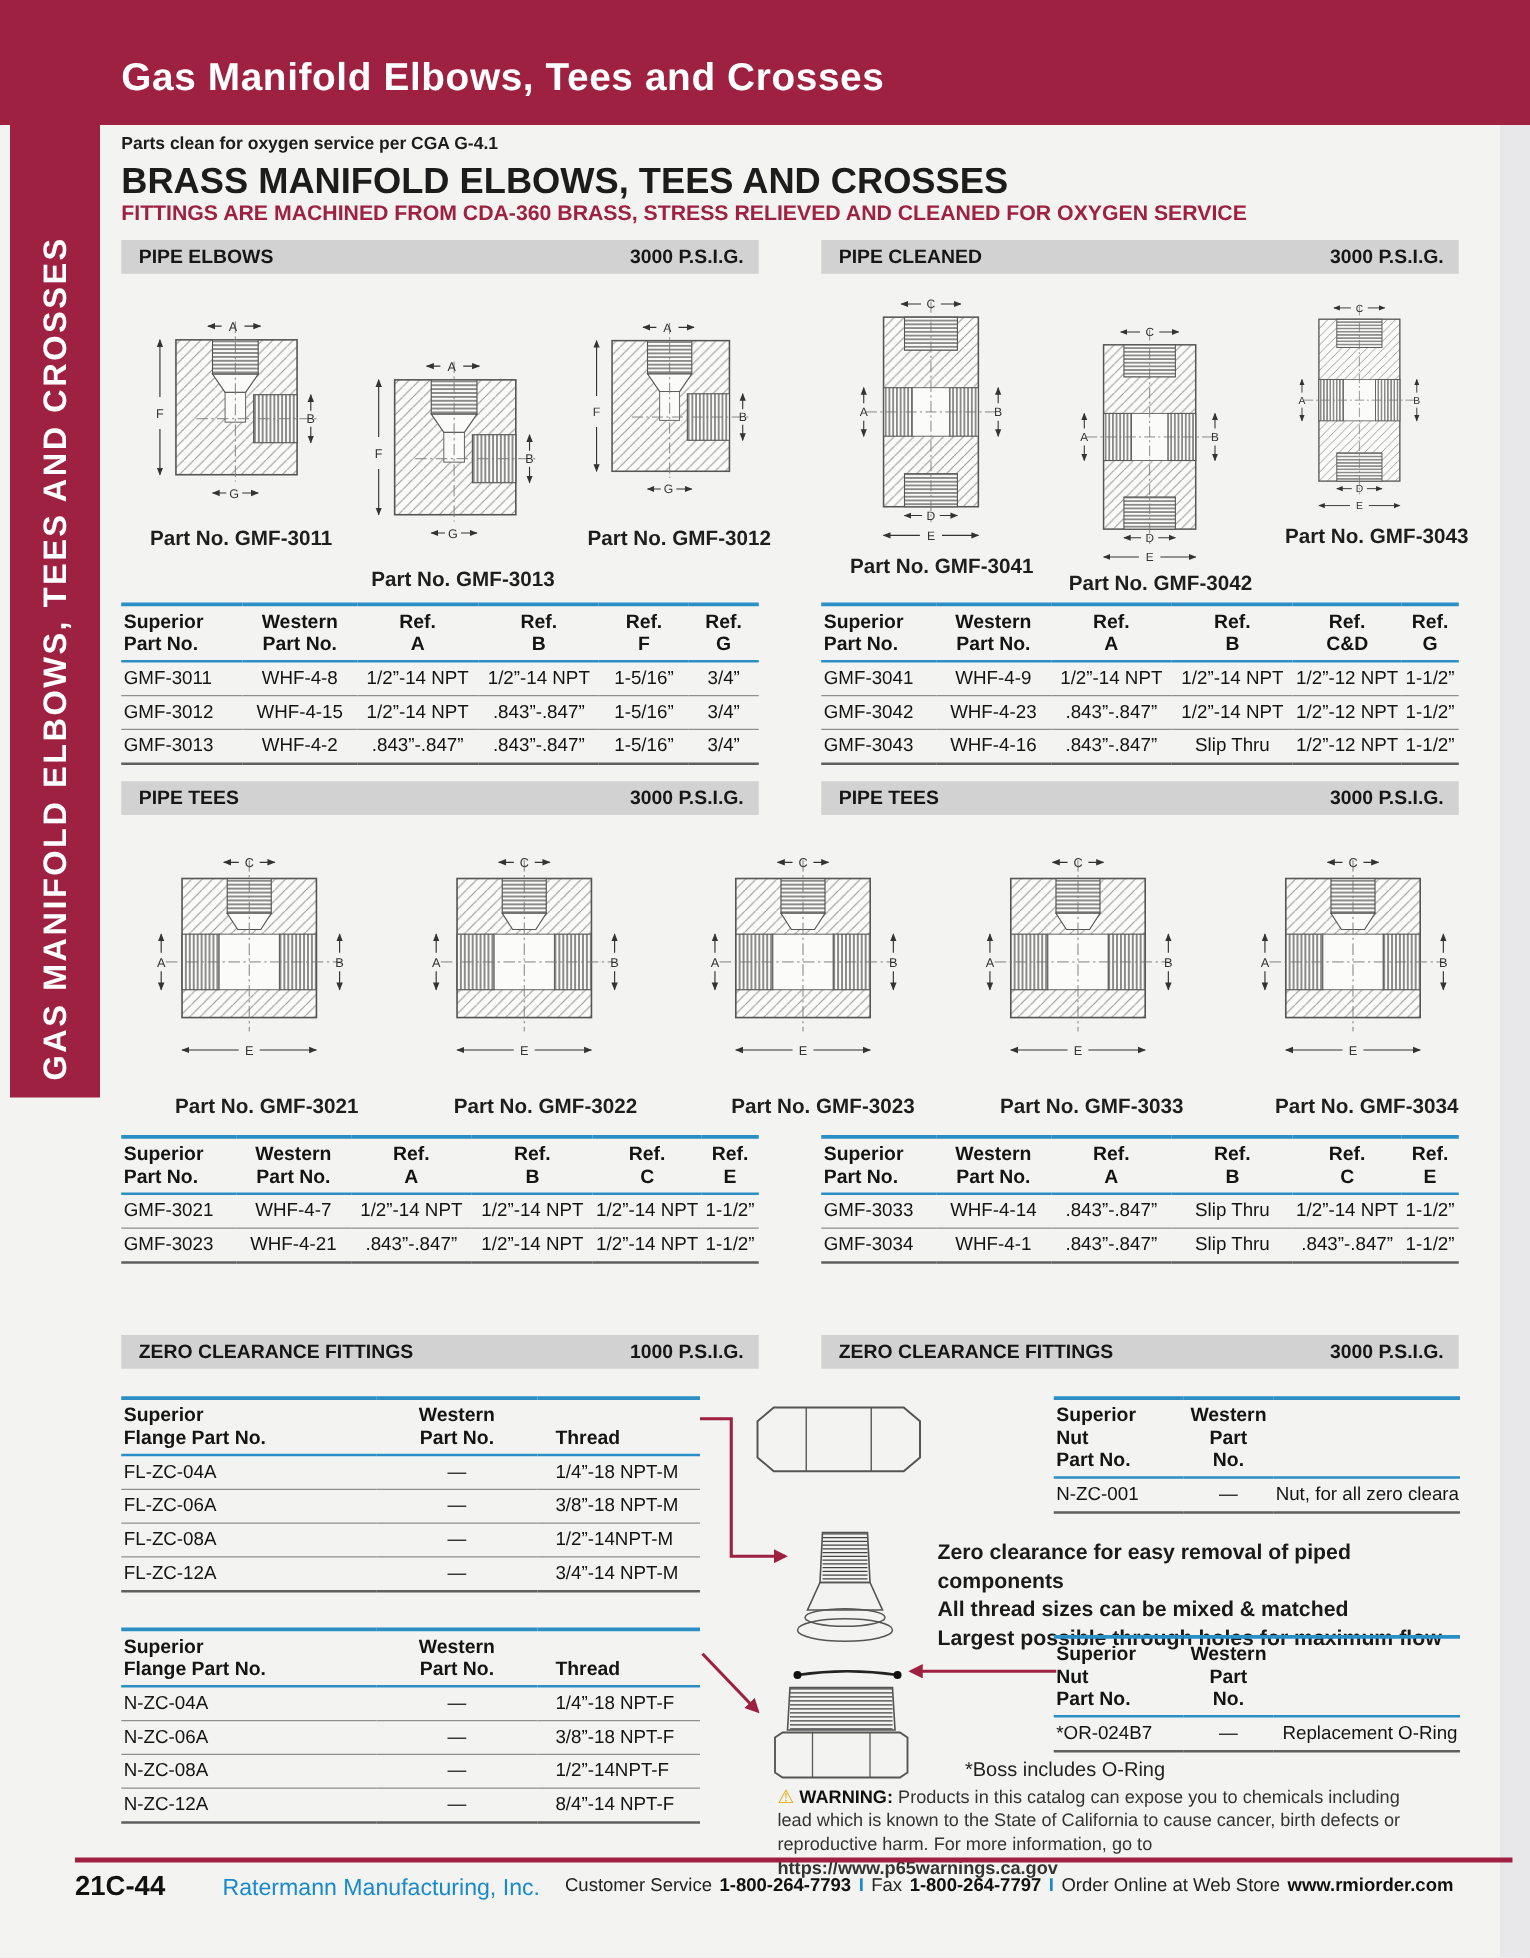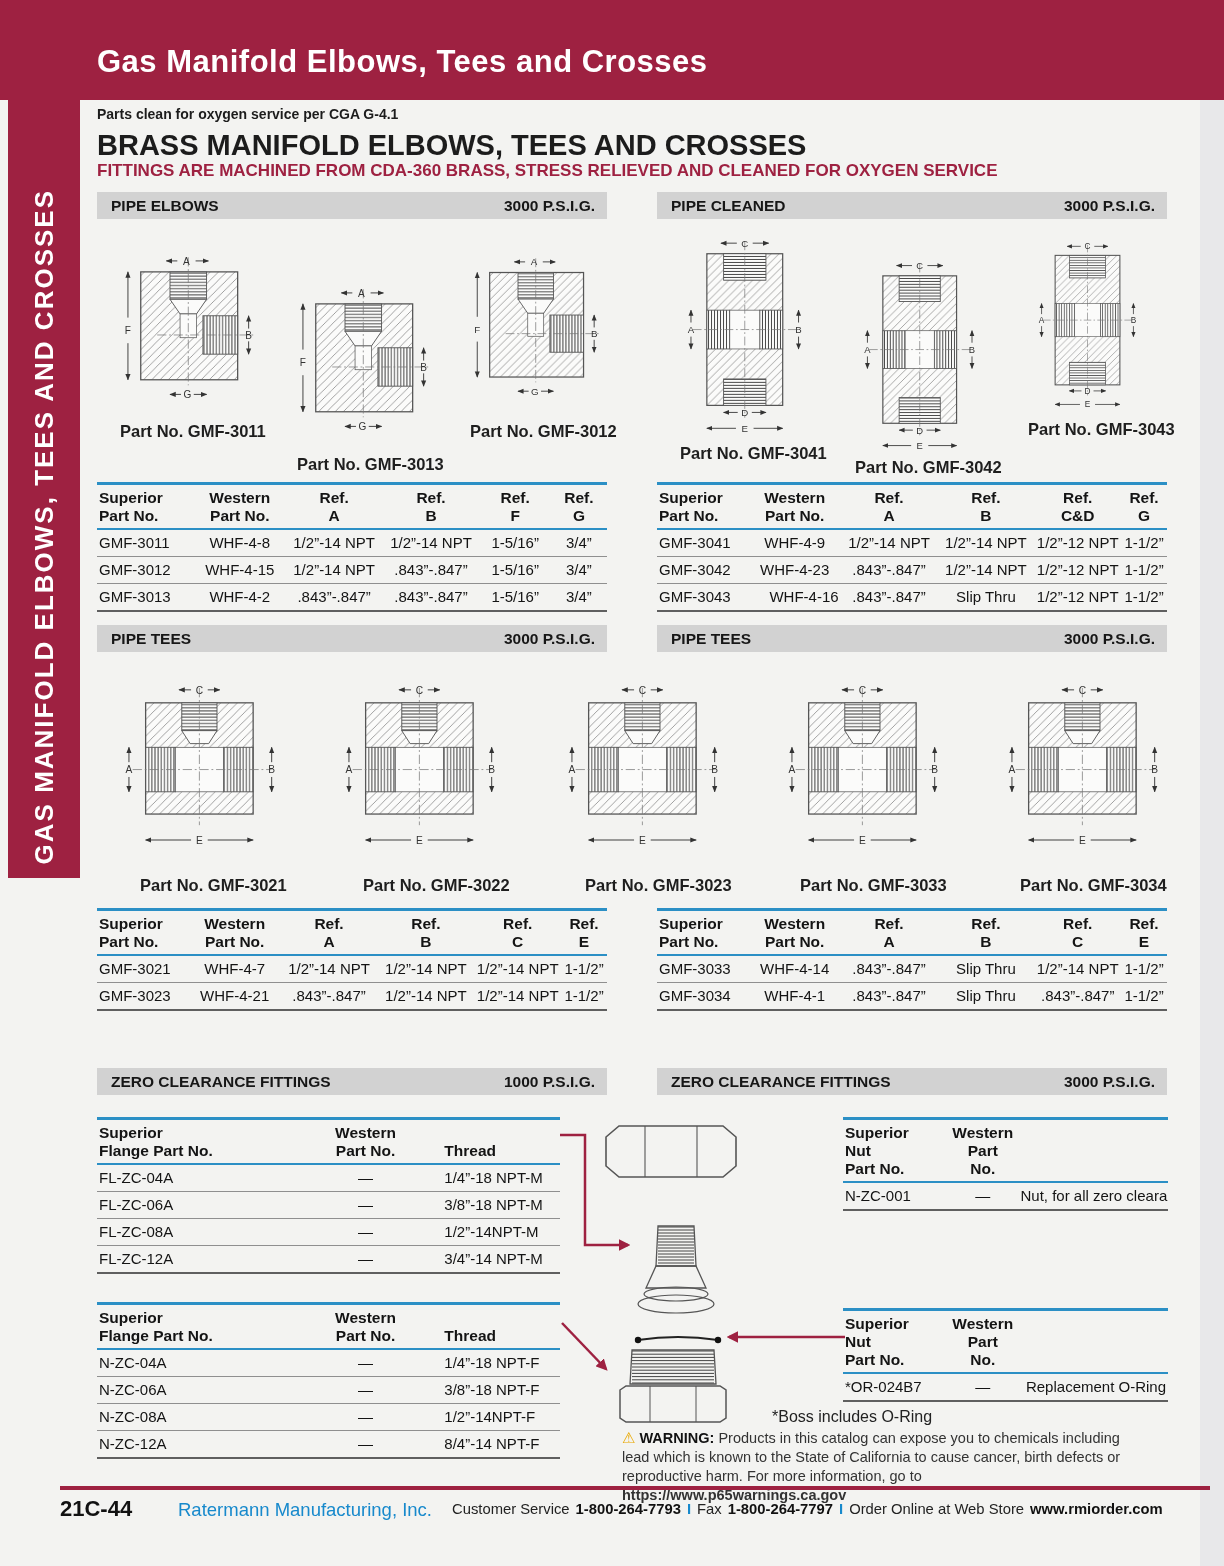--- a/index.html
+++ b/index.html
@@ -307,21 +307,21 @@
           <tr>
             <td style="text-align: left;">GMF-3042</td>
             <td style="text-align: center;">WHF-4-23</td>
             <td style="text-align: center;">.843”-.847”</td>
             <td style="text-align: center;">1/2”-14 NPT</td>
             <td style="text-align: center;">1/2”-12 NPT</td>
             <td style="text-align: center;">1-1/2”</td>
           </tr>
           <tr>
             <td style="text-align: left;">GMF-3043</td>
-            <td style="text-align: right;">WHF-4-16</td>
+            <td style="text-align: center;">WHF-4-16</td>
             <td style="text-align: center;">.843”-.847”</td>
             <td style="text-align: center;">Slip Thru</td>
             <td style="text-align: center;">1/2”-12 NPT</td>
             <td style="text-align: center;">1-1/2”</td>
           </tr>
         </tbody>
       </table>
     </div>
 
   <div class="abs bar" style="left:97px;top:625px;width:510px;">
@@ -630,20 +630,25 @@
         </thead>
         <tbody>
           <tr>
             <td style="text-align: left;">N-ZC-001</td>
             <td style="text-align: center;">—</td>
             <td style="text-align: right;">Nut, for all zero clearance</td>
           </tr>
         </tbody>
       </table>
     </div>
+  <div class="abs zcinfo" style="left:750px;top:1230px;width:420px;">
+    <div>Zero clearance for easy removal of piped components</div>
+    <div>All thread sizes can be mixed &amp; matched</div>
+    <div>Largest possible through holes for maximum flow</div>
+  </div>
   <div class="abs tblwrap" style="left:843px;top:1308px;width:325px;">
       <table>
         <colgroup>
           <col style="width: 32%;">
           <col style="width: 22%;">
           <col style="width: 46%;">
         </colgroup>
         <thead>
           <tr>
             <th style="text-align: left;">

